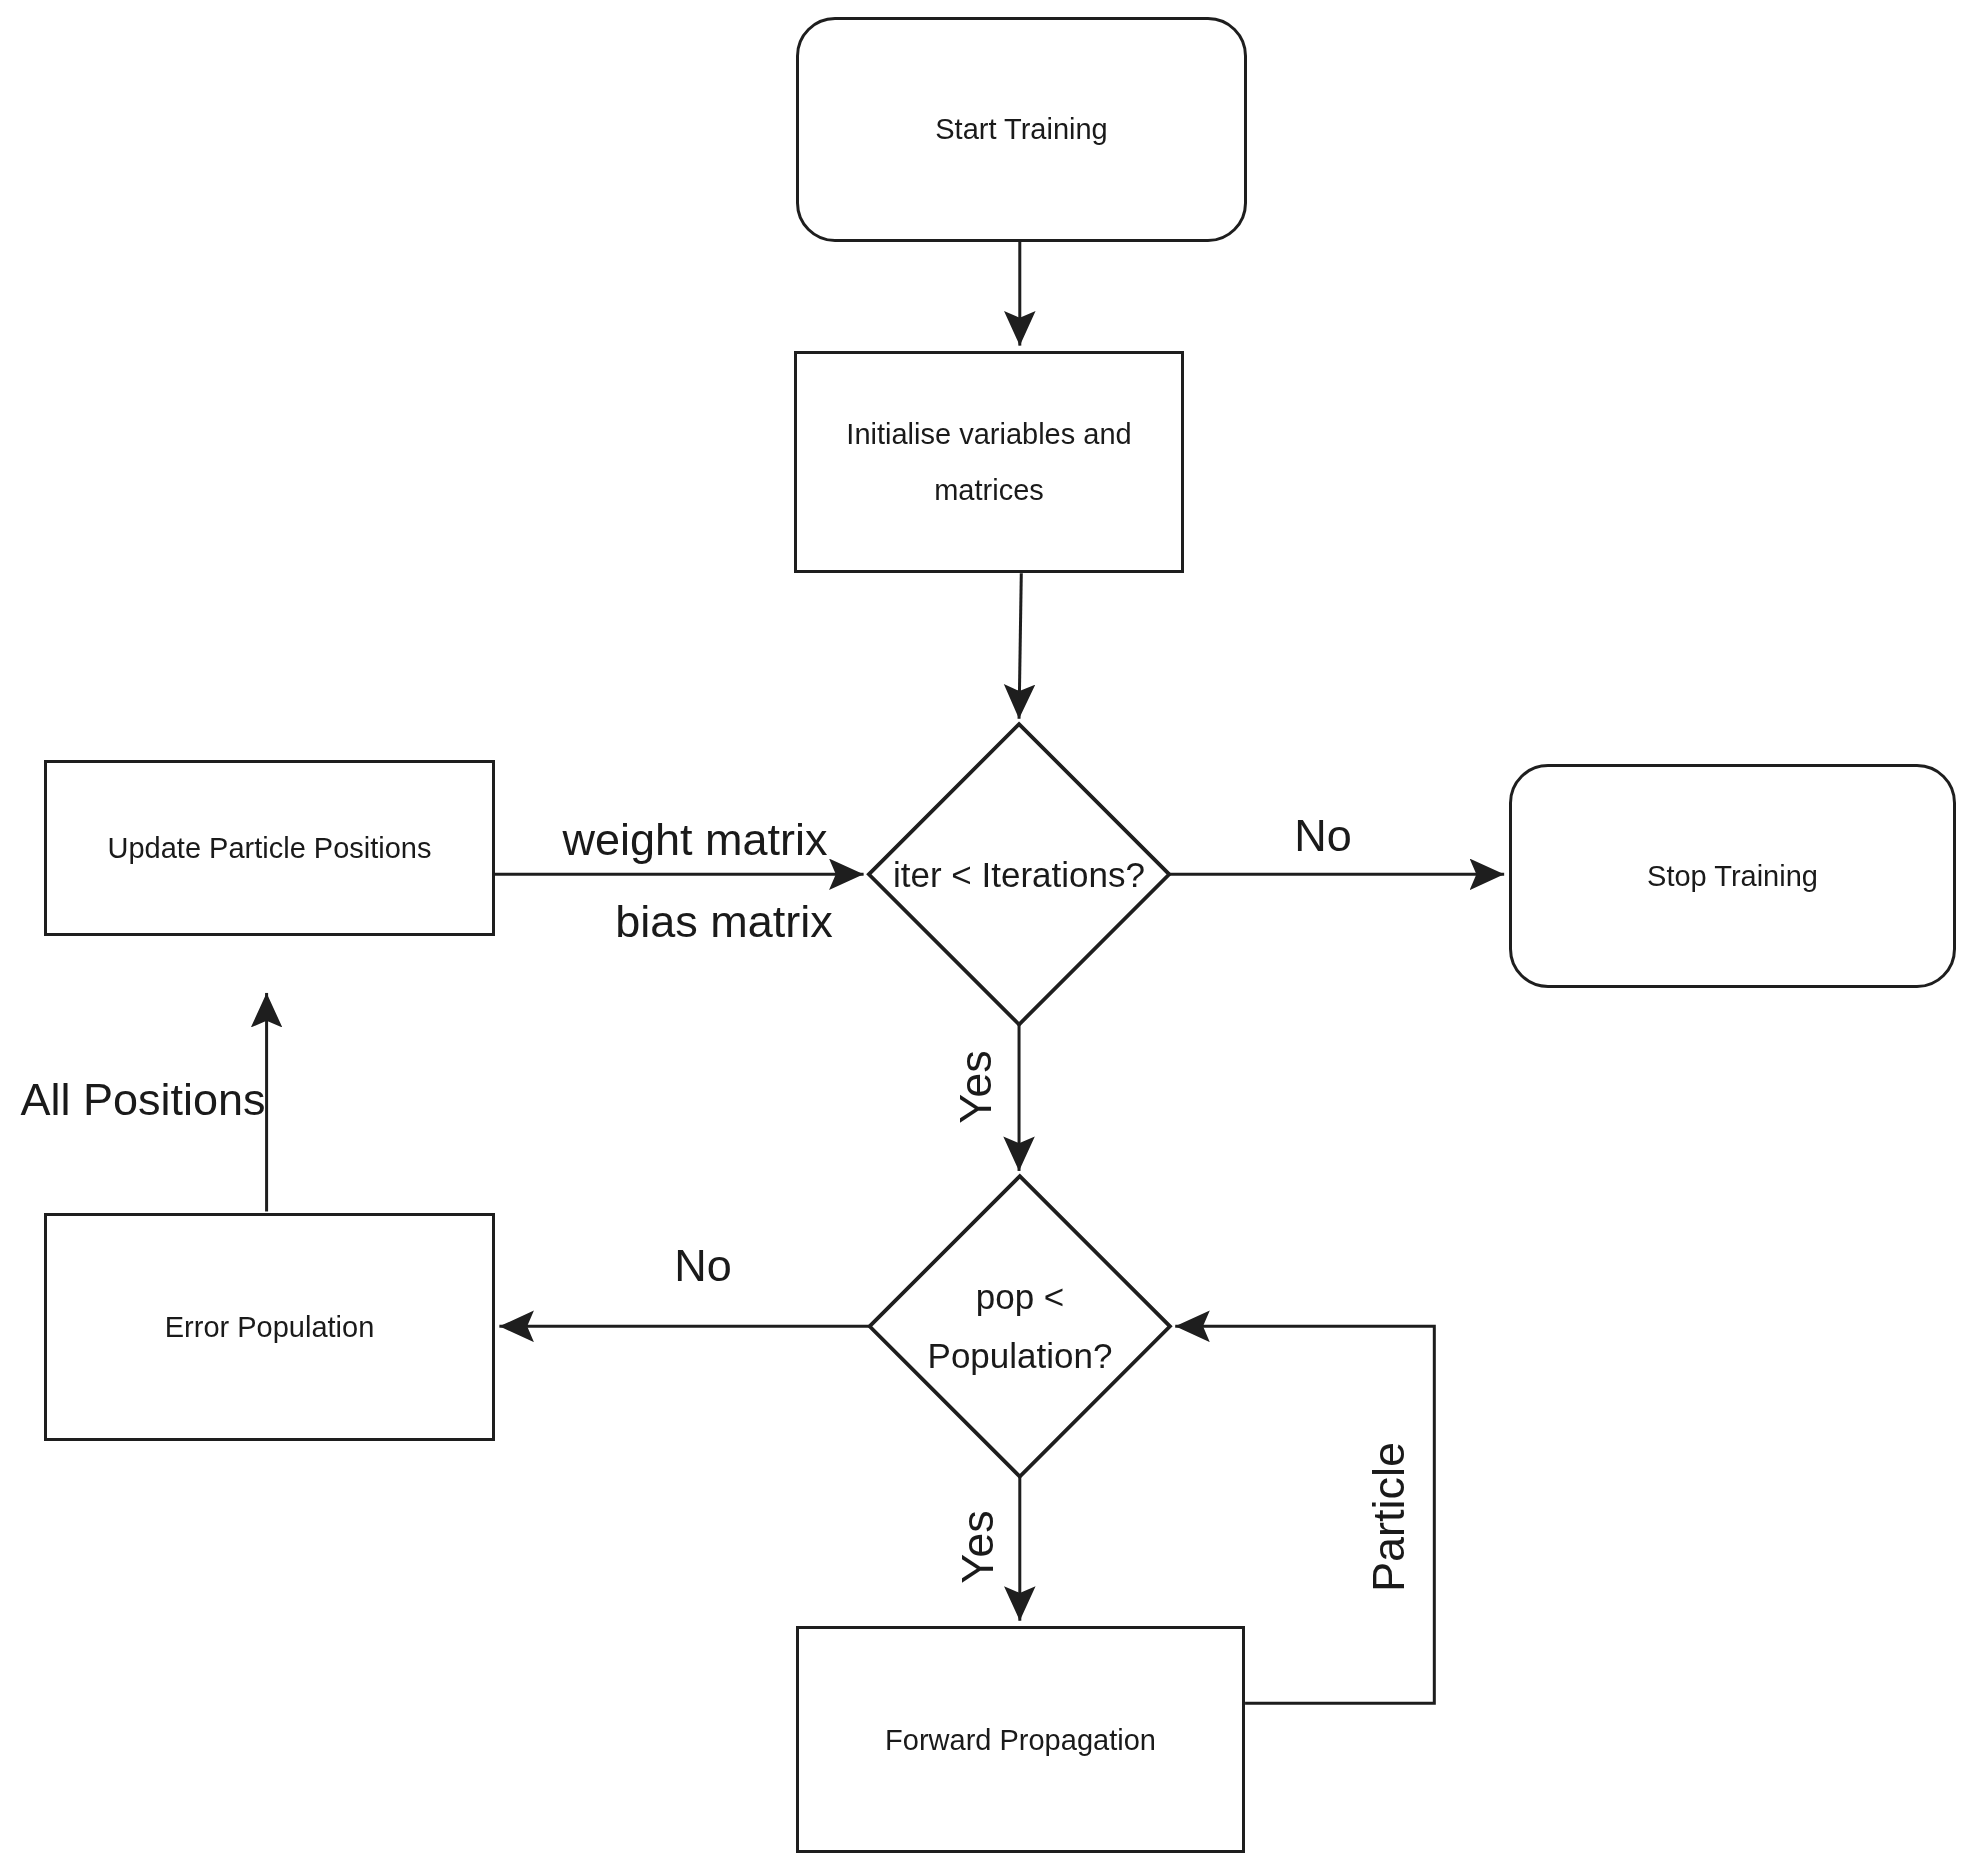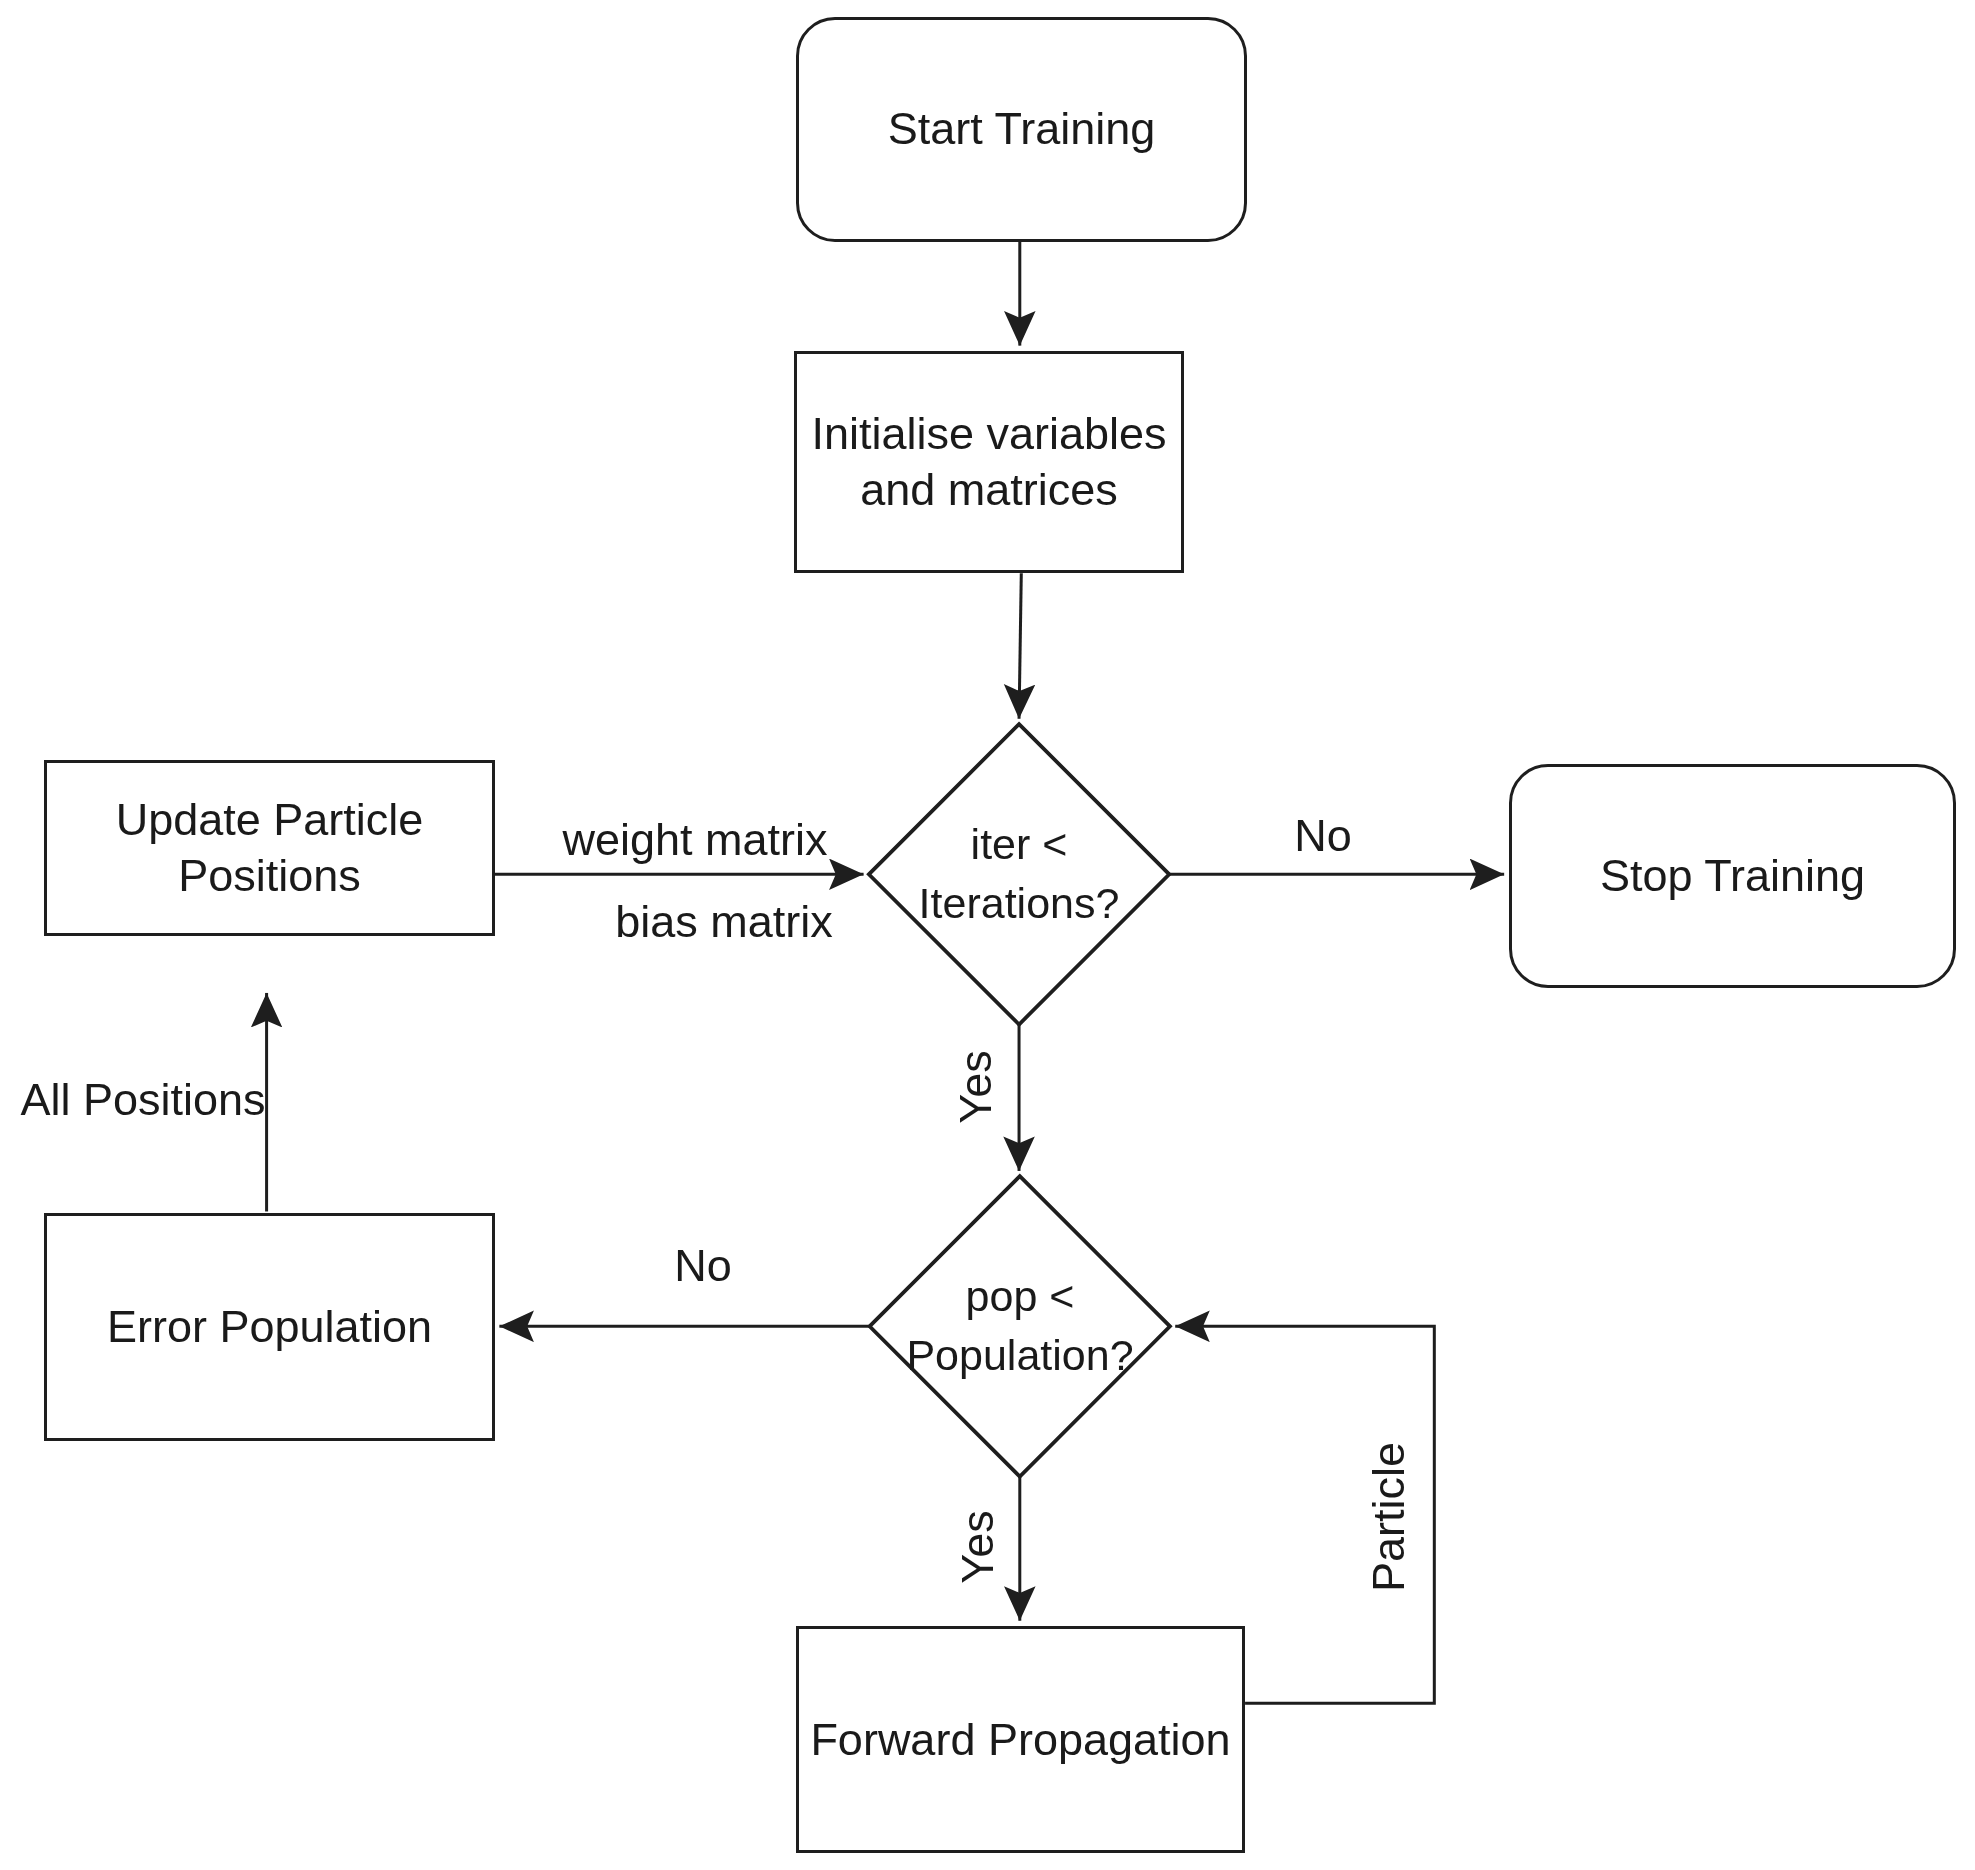--- a/index.html
+++ b/index.html
@@ -23,39 +23,39 @@
   }
   .node {
     position: absolute;
     box-sizing: border-box;
     border: 3.8px solid #1e1e1e;
     background: #ffffff;
     display: flex;
     align-items: center;
     justify-content: center;
     text-align: center;
-    font-size: 45px;
+    font-size: 29px;
     line-height: 56px;
     color: #1a1a1a;
   }
   .node.terminator { border-radius: 39px; }
   .node-start    { left: 796px; top: 16.5px;   width: 451px; height: 225px; }
   .node-init     { left: 794px; top: 351px;  width: 390px; height: 222px; }
   .node-update   { left: 44px;   top: 760px; width: 451px; height: 176px; }
   .node-error    { left: 44px;   top: 1213px; width: 451px; height: 228px; }
   .node-stop     { left: 1509px; top: 764px; width: 447px; height: 224px; }
   .node-forward  { left: 796px; top: 1626px; width: 449px; height: 227px; }
   .node-init .label-inner   { width: 390px; }
   .node-update .label-inner { width: 338px; }
   .diamond-label {
     position: absolute;
     transform: translate(-50%, -50%);
     width: 255px;
     text-align: center;
-    font-size: 43px;
+    font-size: 35px;
     line-height: 59px;
     color: #1a1a1a;
   }
   .dlabel-iteration  { left: 1019px; top: 874px; }
   .dlabel-population { left: 1020px; top: 1326px; }
   .edge-label {
     position: absolute;
     transform: translate(-50%, -50%);
     font-size: 45px;
     line-height: 48px;

